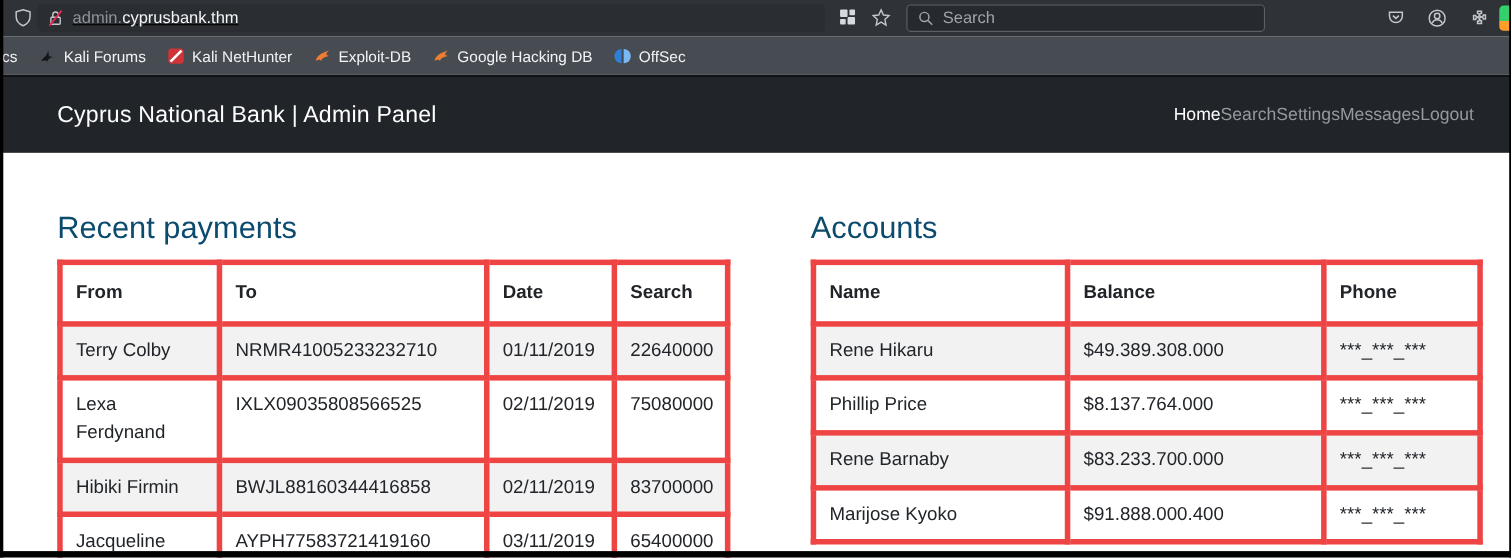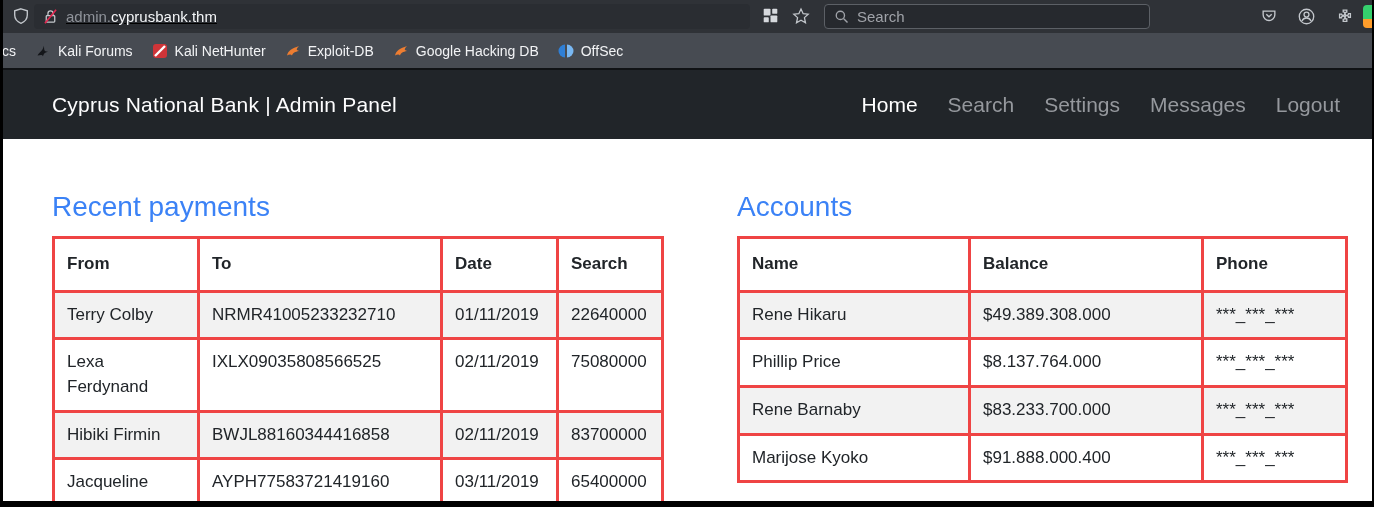--- a/index.html
+++ b/index.html
@@ -57,35 +57,35 @@
   .bm svg { display:block; }
 
   .sep-line { position:absolute; left:0; top:68px; width:100%; height:2px; background:#101215; }
 
   
   .navbar {
     position:absolute; left:0; top:70px; width:100%; height:69px;
     background:#212529; display:flex; align-items:center;
   }
   .brand { margin-left:52px; color:#fdfdfe; font-size:21px; letter-spacing:0.2px; }
-  .nav { margin-left:auto; margin-right:34px; display:flex; gap:30px; font-size:21px; }
+  .nav { margin-left:auto; margin-right:34px; display:flex; font-size:16px; }
   .nav a { color:#95989d; text-decoration:none; }
   .nav a.active { color:#ffffff; }
 
   
   .content {
     position:absolute; left:0; top:139px; width:100%; height:368px;
     background:#ffffff; display:flex; align-items:flex-start;
   }
   .sec-pay { width:612px; margin-left:52px; }
   .sec-acc { width:611px; margin-left:73px; }
-  .section-title { margin:52px 0 13px 0; font-size:28px; font-weight:500; color:#3b82f6; }
+  .section-title { margin:52px 0 13px 0; font-size:28px; font-weight:500; color:#0c4a6e; }
 
   table { width:100%; border-collapse:collapse; table-layout:fixed; font-size:17px; color:#212529; background:#fff; }
-  th, td { border:3px solid #ef4444; text-align:left; vertical-align:top; line-height:1.45; }
+  th, td { border:5px solid #ef4444; text-align:left; vertical-align:top; line-height:1.45; }
   th { padding:13px 12px; font-weight:700; }
   td { padding:10px 12px; }
   tbody tr:nth-child(odd) td { background:#f2f2f2; }
 
   .tbl-payments th:nth-child(1) { width:145px; }
   .tbl-payments th:nth-child(2) { width:243px; }
   .tbl-payments th:nth-child(3) { width:116px;margin-top:24px; }
   .tbl-payments td:first-child  { padding-right:26px; }
   .tbl-accounts th:nth-child(1) { width:231px; }
   .tbl-accounts th:nth-child(2) { width:233px; }

